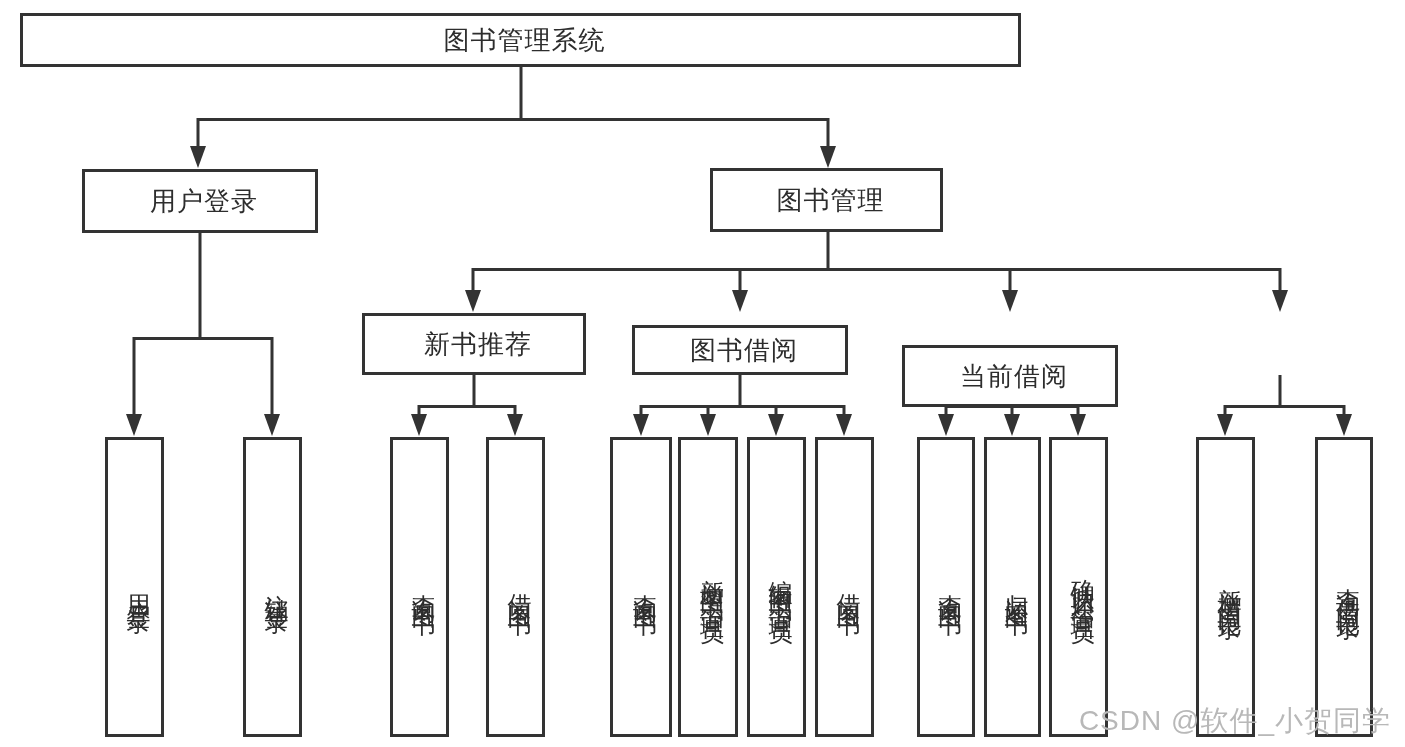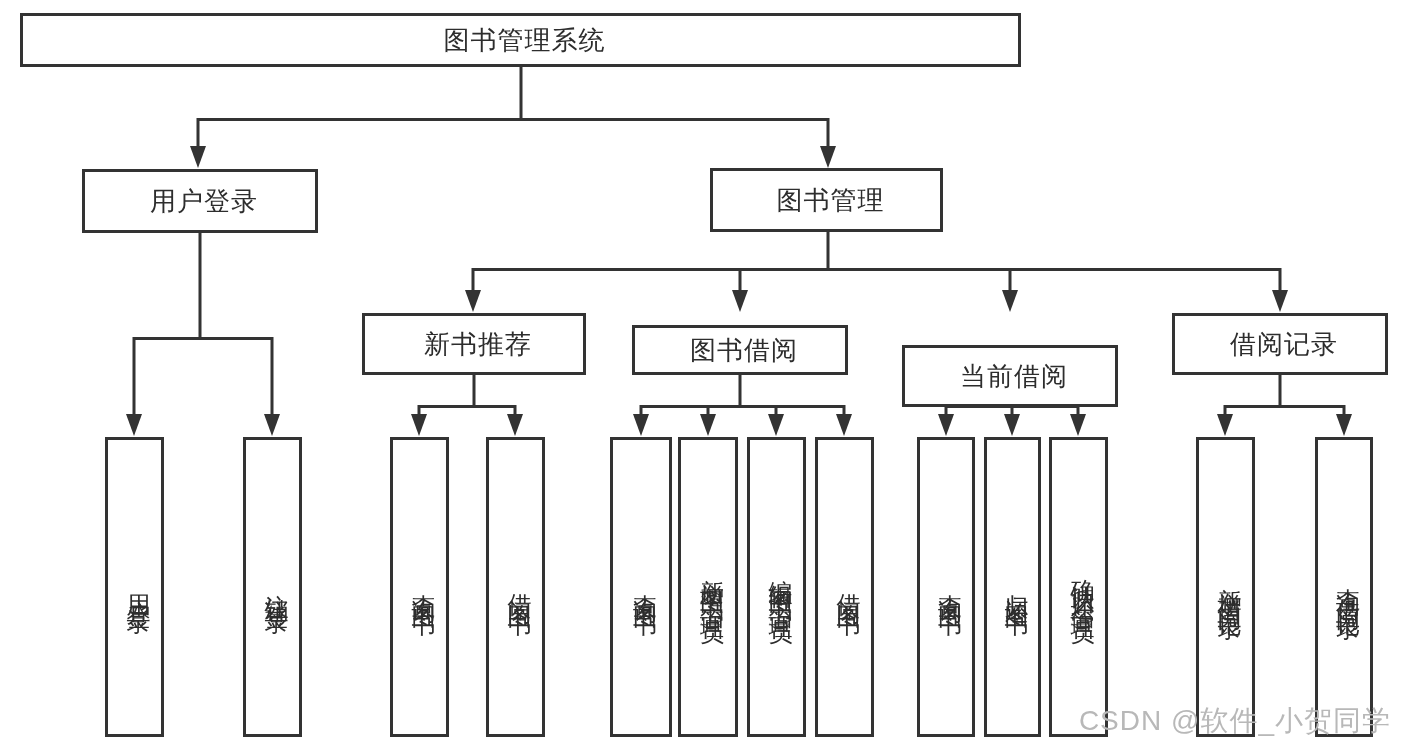--- a/index.html
+++ b/index.html
@@ -117,21 +117,20 @@
   </svg>
 
   <div class="node" style="left:20px; top:13px; width:1001px; height:54px;">图书管理系统</div>
 
   <div class="node" style="left:82px; top:169px; width:236px; height:64px;">用户登录</div>
   <div class="node" style="left:362px; top:313px; width:224px; height:62px;">新书推荐</div>
 
   <div class="node" style="left:710px; top:168px; width:233px; height:64px;">图书管理</div>
   <div class="node" style="left:632px; top:313px; width:216px; height:50px;margin-top:12px;">图书借阅</div>
   <div class="node" style="left:902px; top:313px; width:216px; height:62px;margin-top:32px;">当前借阅</div>
-  <div class="node" style="left:1172px; top:313px; width:216px; height:62px;">借阅记录</div>
 
   <div class="node tall" style="left:105px; top:437px; width:59px; height:300px;">用户登录</div>
   <div class="node tall" style="left:243px; top:437px; width:59px; height:300px;">注销登录</div>
 
   <div class="node tall" style="left:390px; top:437px; width:59px; height:300px;">查询图书</div>
   <div class="node tall" style="left:486px; top:437px; width:59px; height:300px;">借阅图书</div>
 
   <div class="node tall" style="left:610px; top:437px; width:62px; height:300px;">查询图书</div>
   <div class="node tall" style="left:678px; top:437px; width:60px; height:300px;">新增图书（管理员）</div>
   <div class="node tall" style="left:747px; top:437px; width:59px; height:300px;">编辑图书（管理员）</div>

